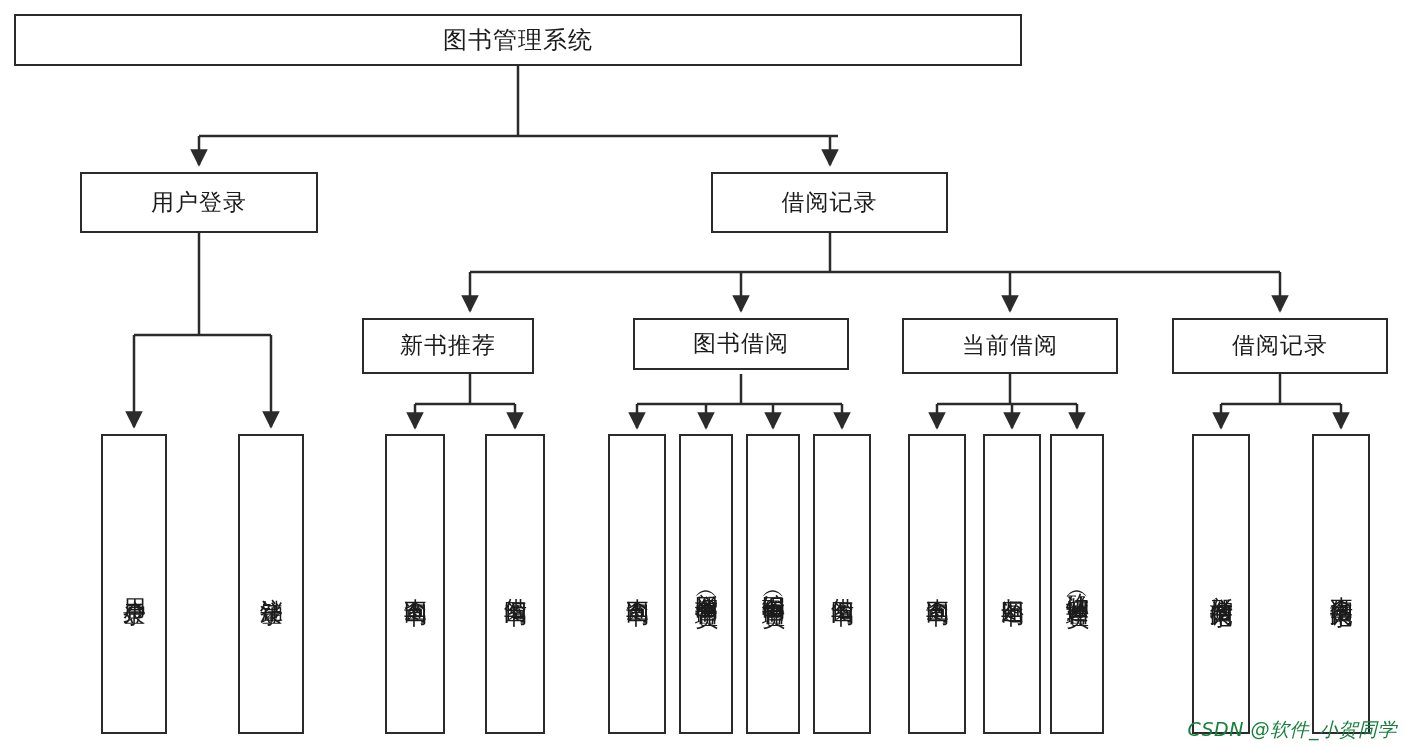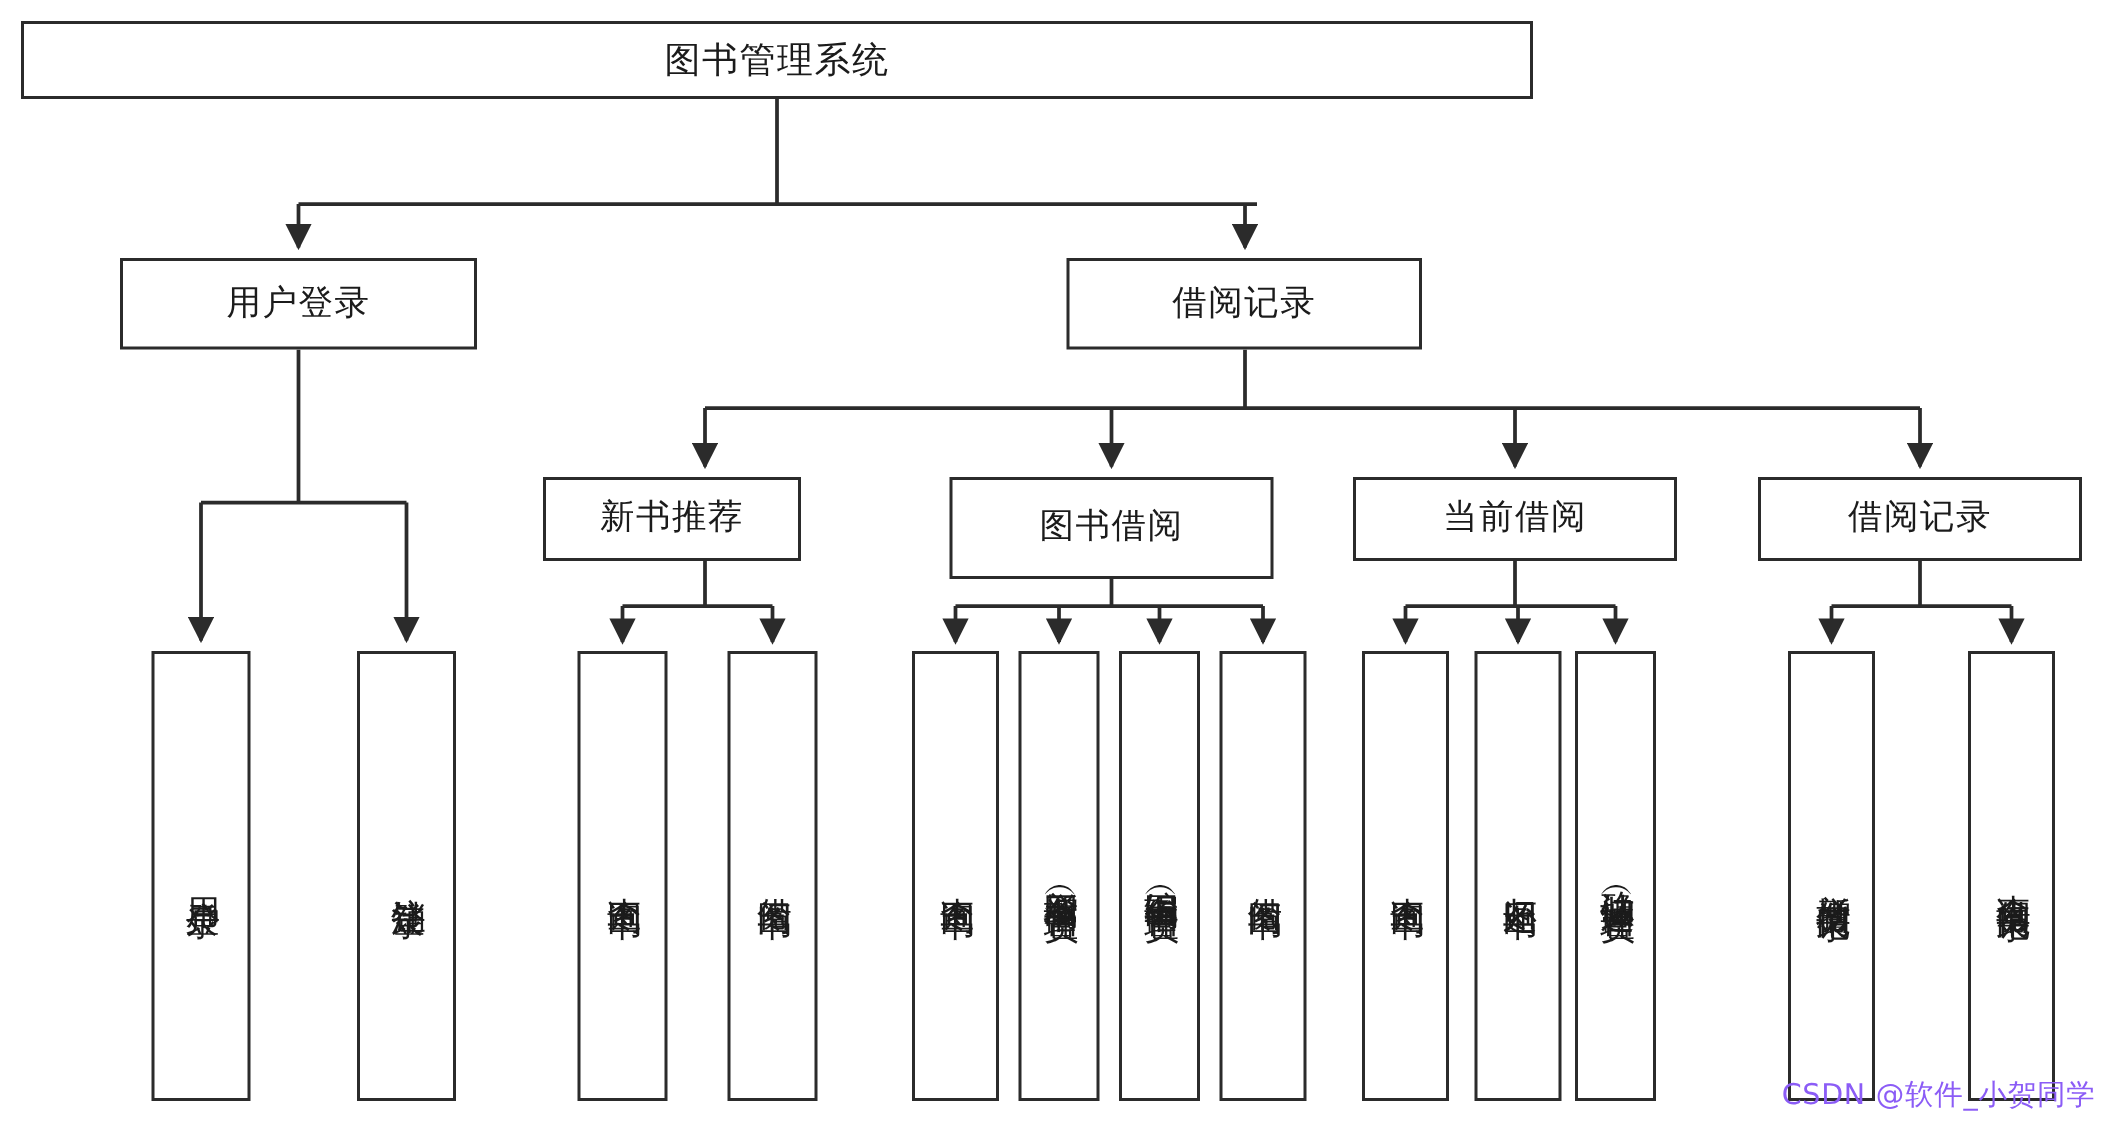--- a/index.html
+++ b/index.html
@@ -65,23 +65,24 @@
     bottom: 0;
     display: flex;
     align-items: center;
     justify-content: center;
   }
   .watermark {
     position: absolute;
     right: 8px;
     bottom: 4px;
     font-size: 19px;
-    color: #8b5cf6;
+    color: #15803d;
     letter-spacing: 0.5px;
     white-space: nowrap;
+    font-style: italic;
   }
 </style>
 </head>
 <body>
 
 <div id="canvas">
 
   <svg class="wires" viewBox="0 0 1405 747" xmlns="http://www.w3.org/2000/svg">
     <defs>
       <marker id="arr" viewBox="0 0 10 10" refX="9" refY="5" markerWidth="7" markerHeight="7" orient="auto-start-reverse">
@@ -139,21 +140,21 @@
   <div class="node h" style="left: 80px; top: 172px; width: 238px; height: 61px;">
     <span>用户登录</span>
   </div>
   <div class="node h" style="left: 711px; top: 172px; width: 237px; height: 61px;">
     <span>借阅记录</span>
   </div>
 
   <div class="node h" style="left: 362px; top: 318px; width: 172px; height: 56px;">
     <span>新书推荐</span>
   </div>
-  <div class="node h" style="left: 633px; top: 318px; width: 216px; height: 68px;">
+  <div class="node h" style="left: 633px; top: 318px; width: 216px; height: 52px;">
     <span>图书借阅</span>
   </div>
   <div class="node h" style="left: 902px; top: 318px; width: 216px; height: 56px;">
     <span>当前借阅</span>
   </div>
   <div class="node h" style="left: 1172px; top: 318px; width: 216px; height: 56px;">
     <span>借阅记录</span>
   </div>
 
   <div class="node leaf" style="left: 101px; top: 434px; width: 66px; height: 300px;">

